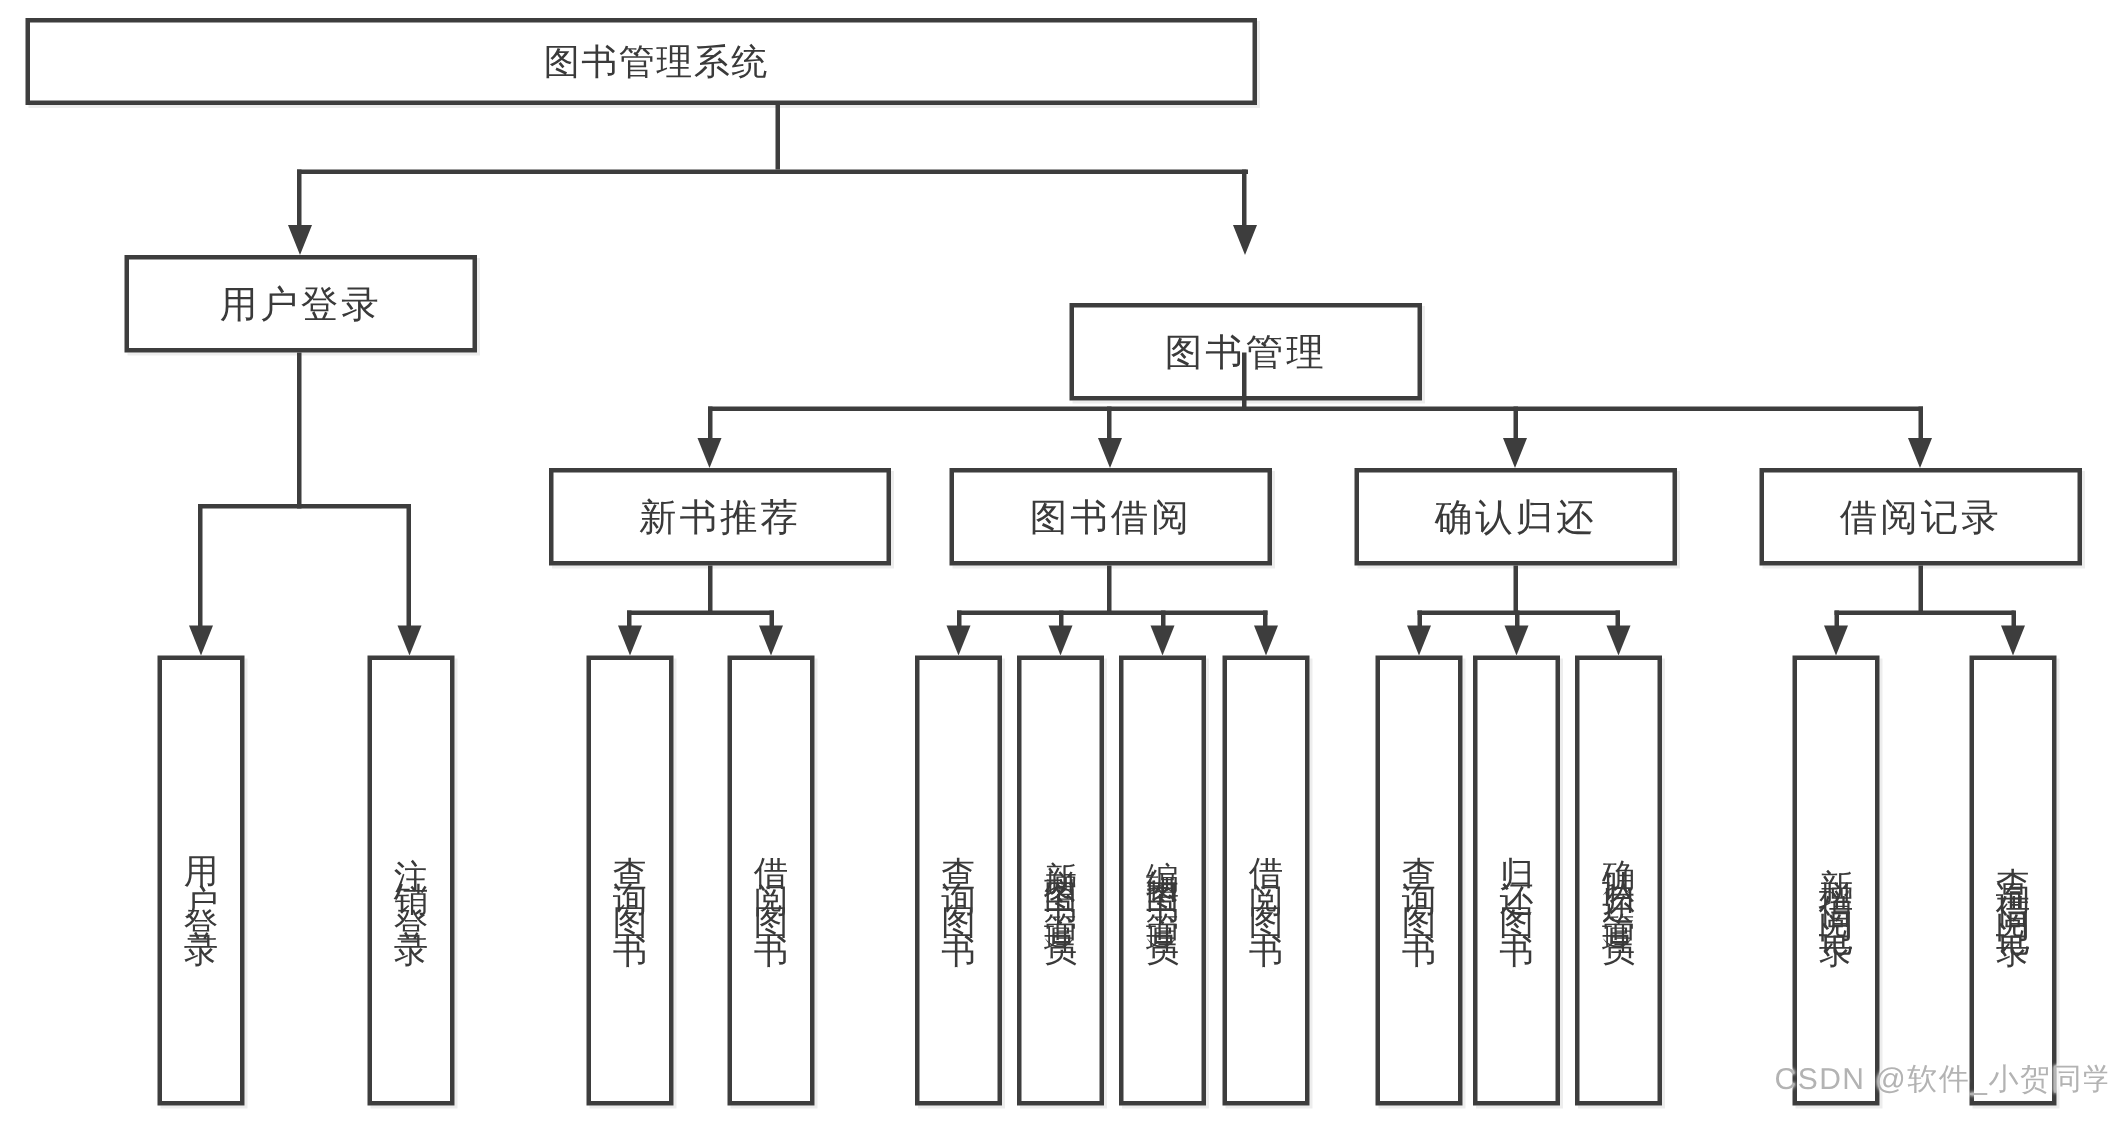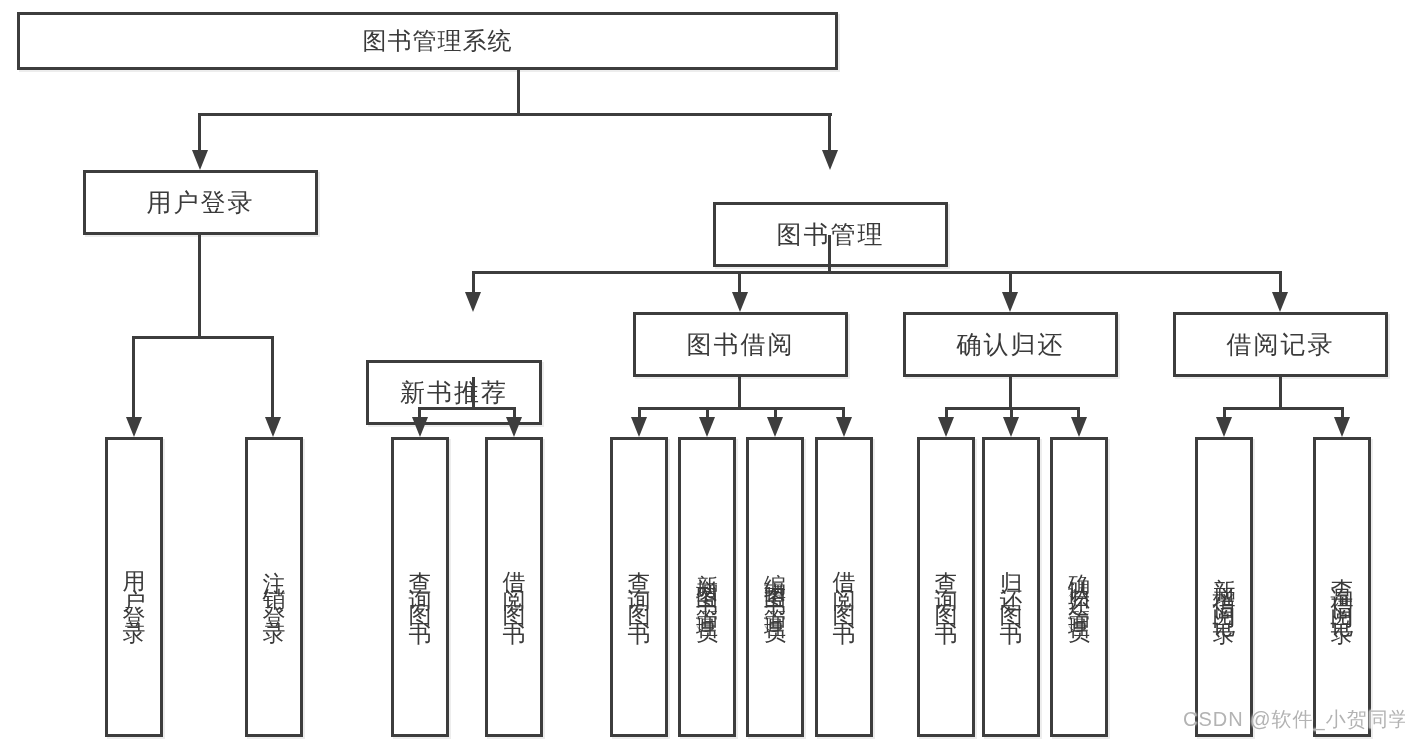--- a/index.html
+++ b/index.html
@@ -96,21 +96,21 @@
     <div class="vline" style="left:472px;top:271px;height:24px;"></div>
     <div class="arrow" style="left:465px;top:292px;"></div>
     <div class="vline" style="left:738px;top:271px;height:24px;"></div>
     <div class="arrow" style="left:732px;top:292px;"></div>
     <div class="vline" style="left:1009px;top:271px;height:24px;"></div>
     <div class="arrow" style="left:1002px;top:292px;"></div>
     <div class="vline" style="left:1279px;top:271px;height:24px;"></div>
     <div class="arrow" style="left:1272px;top:292px;"></div>
   </div>
 
-  <div class="node hnode" style="left:366px;top:312px;width:176px;height:65px;margin-top:48px;">
+  <div class="node hnode" style="left:366px;top:312px;width:228px;height:65px;">
     <span>新书推荐</span>
   </div>
   <div class="node hnode" style="left:633px;top:312px;width:215px;height:65px;">
     <span>图书借阅</span>
   </div>
   <div class="node hnode" style="left:903px;top:312px;width:215px;height:65px;">
     <span>确认归还</span>
   </div>
   <div class="node hnode" style="left:1173px;top:312px;width:215px;height:65px;">
     <span>借阅记录</span>

